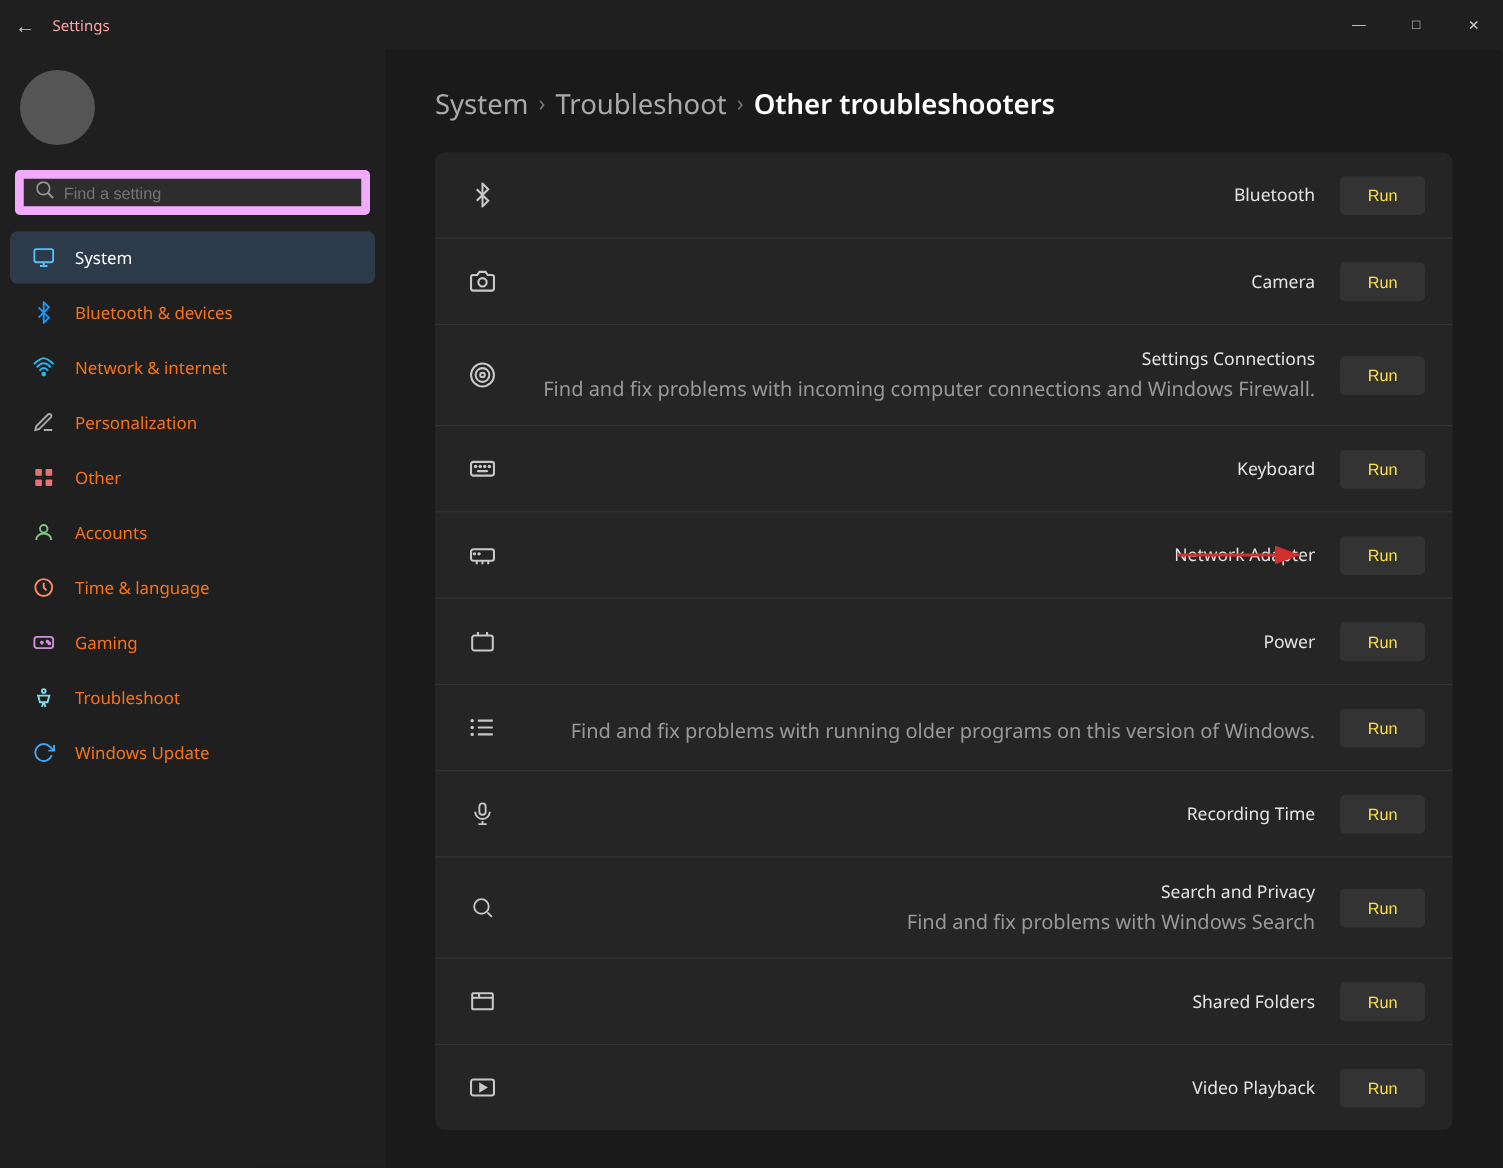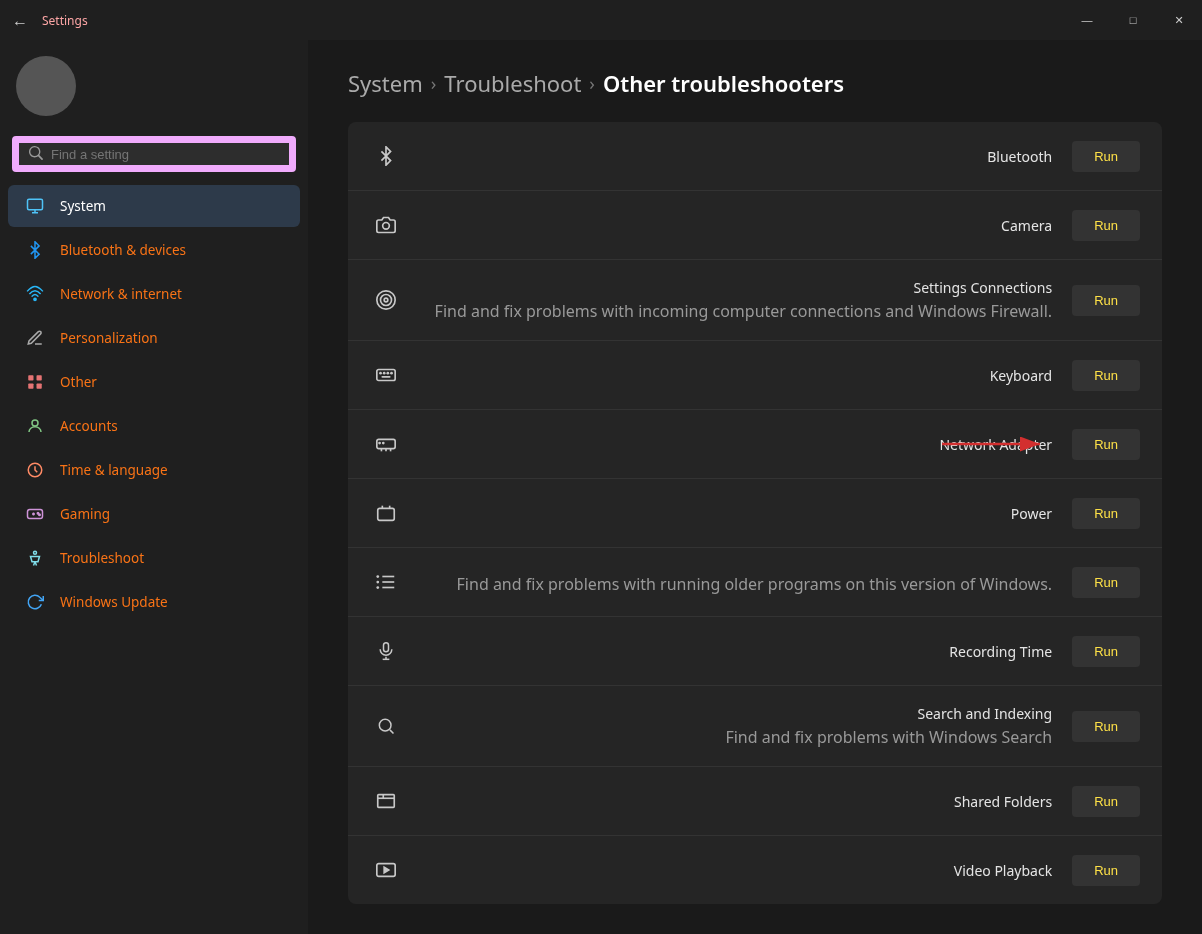--- a/index.html
+++ b/index.html
@@ -492,21 +492,21 @@
       </div>
 
       <div class="troubleshooter-row">
         <div class="row-icon">
           <svg width="20" height="20" viewBox="0 0 24 24" fill="none" stroke="#c8c8c8" stroke-width="1.8">
               <circle cx="11" cy="11" r="7"></circle>
               <line x1="21" y1="21" x2="16.65" y2="16.65"></line>
             </svg>
         </div>
         <div class="row-text">
-          <div class="row-title">Search and Indexing</div>
+          <div class="row-title">Search and Privacy</div>
           <div class="row-desc">Find and fix problems with Windows Search</div>
         </div>
         <button class="run-btn">Run</button>
       </div>
 
       <div class="troubleshooter-row">
         <div class="row-icon">
           <svg width="22" height="22" viewBox="0 0 24 24" fill="none" stroke="#c8c8c8" stroke-width="1.8">
               <rect x="3" y="5" width="18" height="14" rx="1"></rect>
               <line x1="3" y1="9" x2="21" y2="9"></line>

